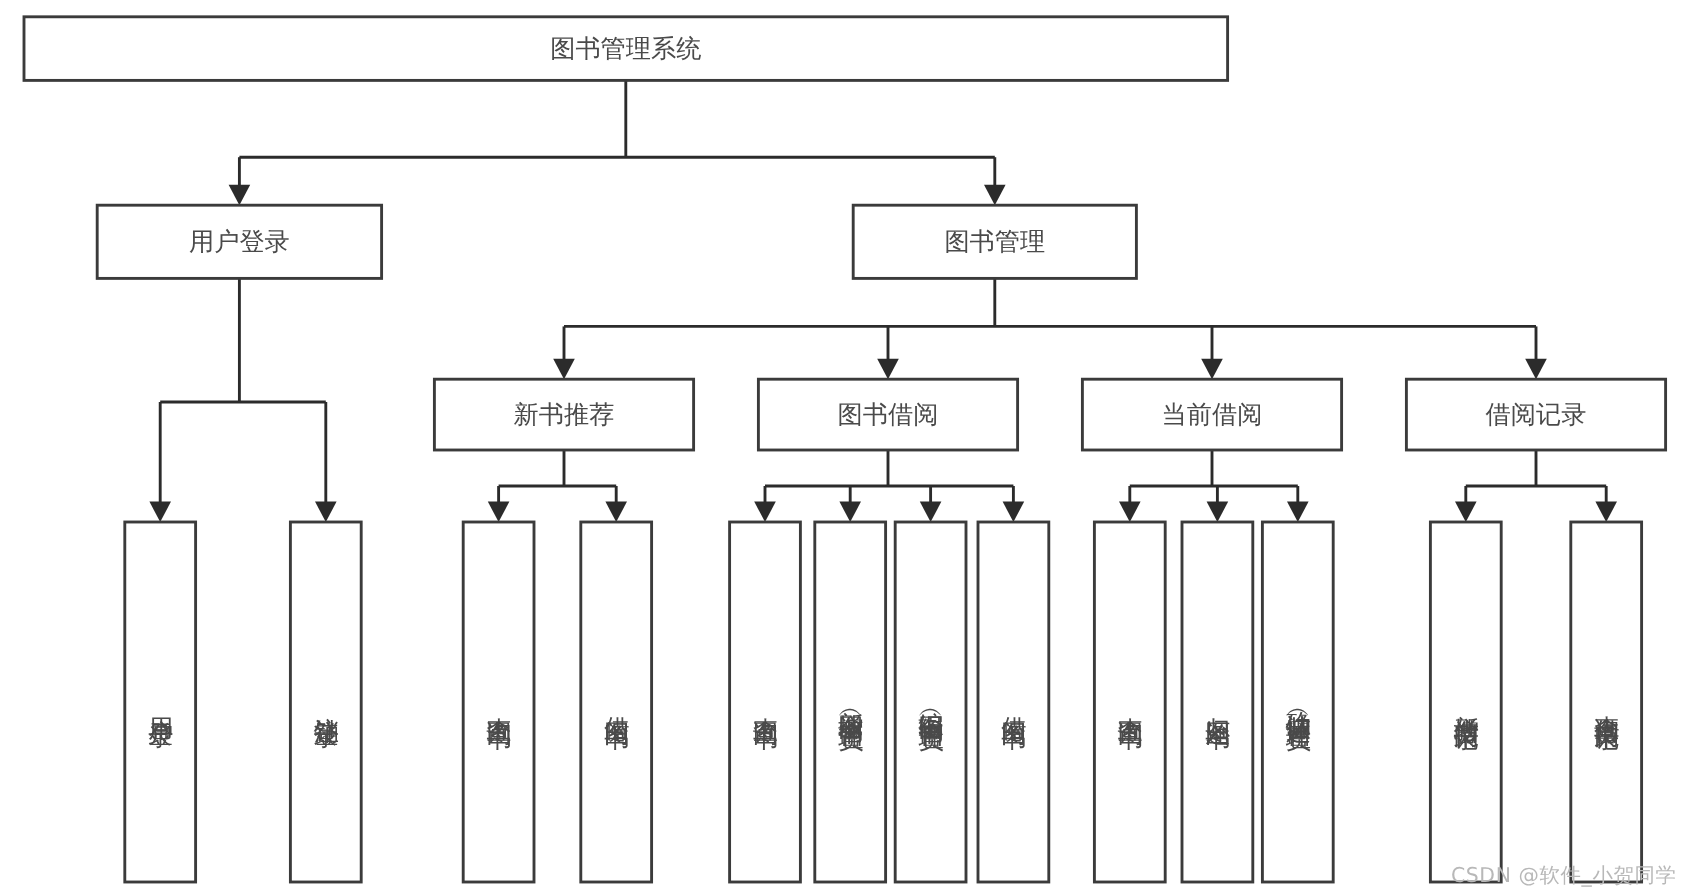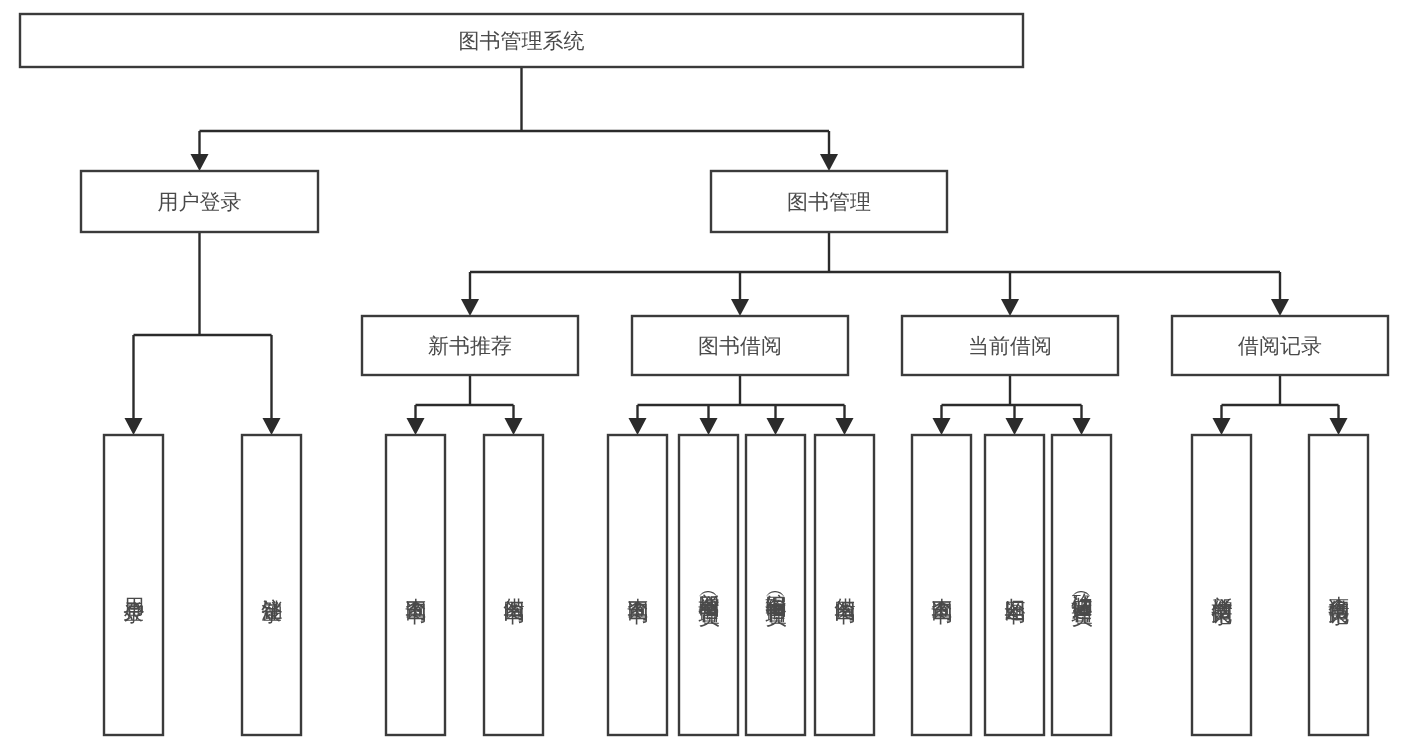--- a/index.html
+++ b/index.html
@@ -175,14 +175,15 @@
       <div class="node-label-v" style="left: 679px; top: 435px; width: 59px; height: 300px;">新增图书（管理员）</div>
       <div class="node-label-v" style="left: 746px; top: 435px; width: 59px; height: 300px;">编辑图书（管理员）</div>
       <div class="node-label-v" style="left: 815px; top: 435px; width: 59px; height: 300px;">借阅图书</div>
       <div class="node-label-v" style="left: 912px; top: 435px; width: 59px; height: 300px;">查询图书</div>
       <div class="node-label-v" style="left: 985px; top: 435px; width: 59px; height: 300px;">归还图书</div>
       <div class="node-label-v" style="left: 1052px; top: 435px; width: 59px; height: 300px;">确认归还（管理员）</div>
       <div class="node-label-v" style="left: 1192px; top: 435px; width: 59px; height: 300px;">新增借阅记录</div>
       <div class="node-label-v" style="left: 1309px; top: 435px; width: 59px; height: 300px;">查询借阅记录</div>
     </div>
 
+  <div class="watermark">CSDN @软件_小贺同学</div>
 
 </div>
 
 </body></html>

